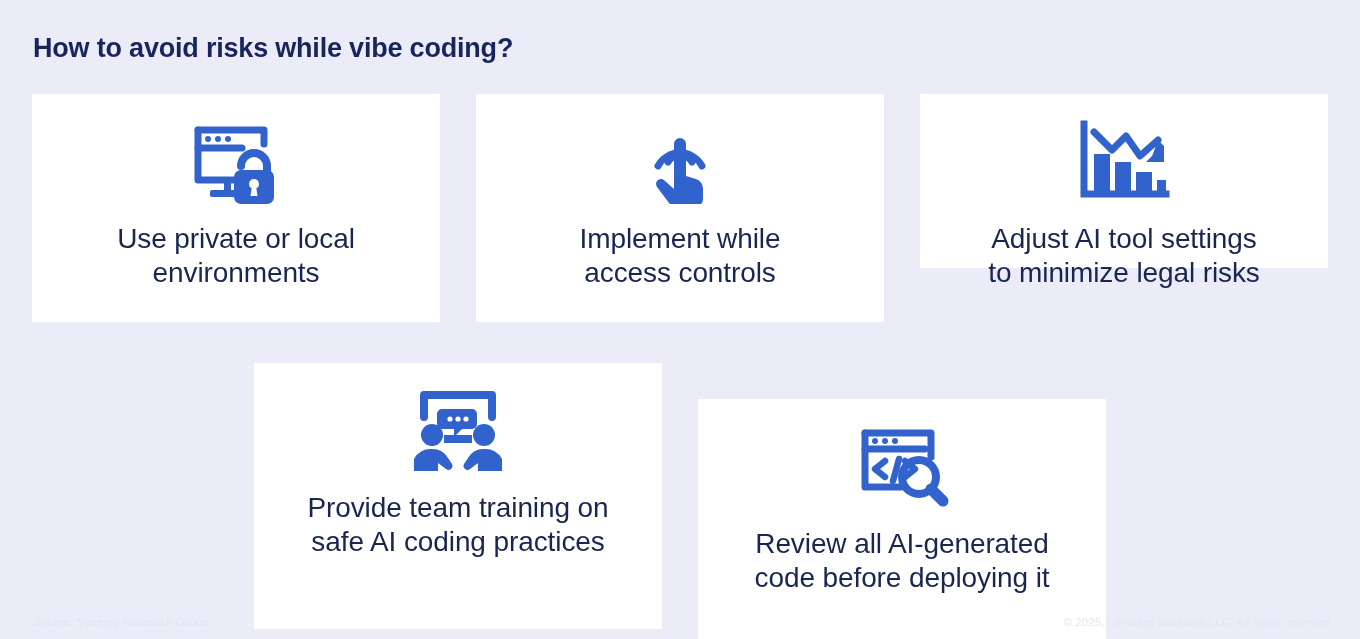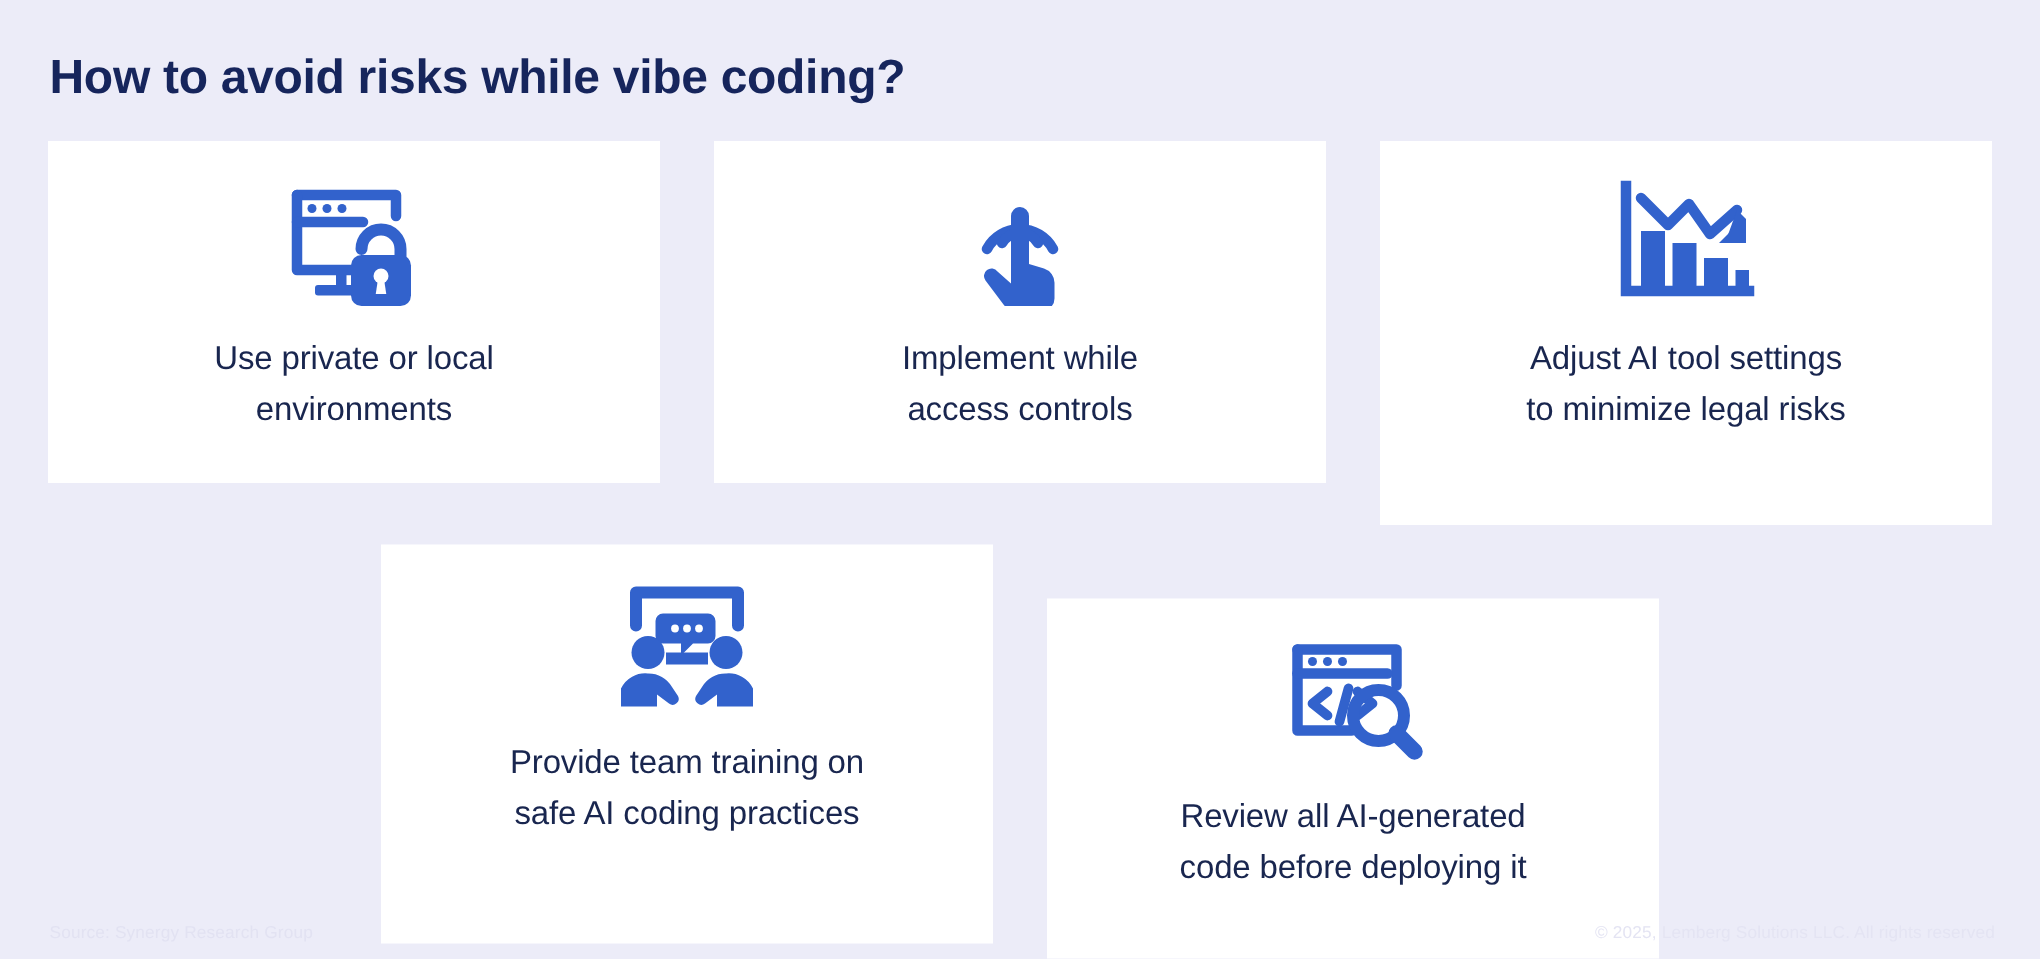--- a/index.html
+++ b/index.html
@@ -16,52 +16,52 @@
   }
   .page {
     position: relative;
     width: 1360px;
     height: 639px;
   }
   .page-title {
     position: absolute;
     left: 33px;
     top: 33px;
-    font-size: 32px;
+    font-size: 27px;
     font-weight: bold;
     color: #16255C;
     letter-spacing: -0.2px;
     white-space: nowrap;
   }
   .card {
     position: absolute;
     background: #FFFFFF;
     display: flex;
     flex-direction: column;
     align-items: center;
     box-sizing: border-box;
   }
   .card-icon {
     display: flex;
     align-items: center;
     justify-content: center;
   }
   .card-label {
-    font-size: 22px;
+    font-size: 28px;
     line-height: 34px;
     color: #19264F;
     text-align: center;
     font-weight: 400;
     letter-spacing: -0.1px;
     white-space: pre-line;
   }
   
   .card-1 { left: 32px;   top: 94px;  width: 408px; height: 228px; }
   .card-2 { left: 476px;  top: 94px;  width: 408px; height: 228px; }
-  .card-3 { left: 920px;  top: 94px;  width: 408px; height: 256px; }
+  .card-3 { left: 920px;  top: 94px;  width: 408px; height: 174px; }
   
   .card-4 { left: 254px;  top: 363px; width: 408px; height: 266px; }
   .card-5 { left: 698px;  top: 363px; width: 408px; height: 290px; margin-top: 36px; }
 
   .row1 .card-icon { margin-top: 24px; height: 86px; }
   .row1 .card-label { margin-top: 18px; }
   .row2 .card-icon { margin-top: 24px; height: 86px; }
   .row2 .card-label { margin-top: 18px; }
 
   .footer-left {

